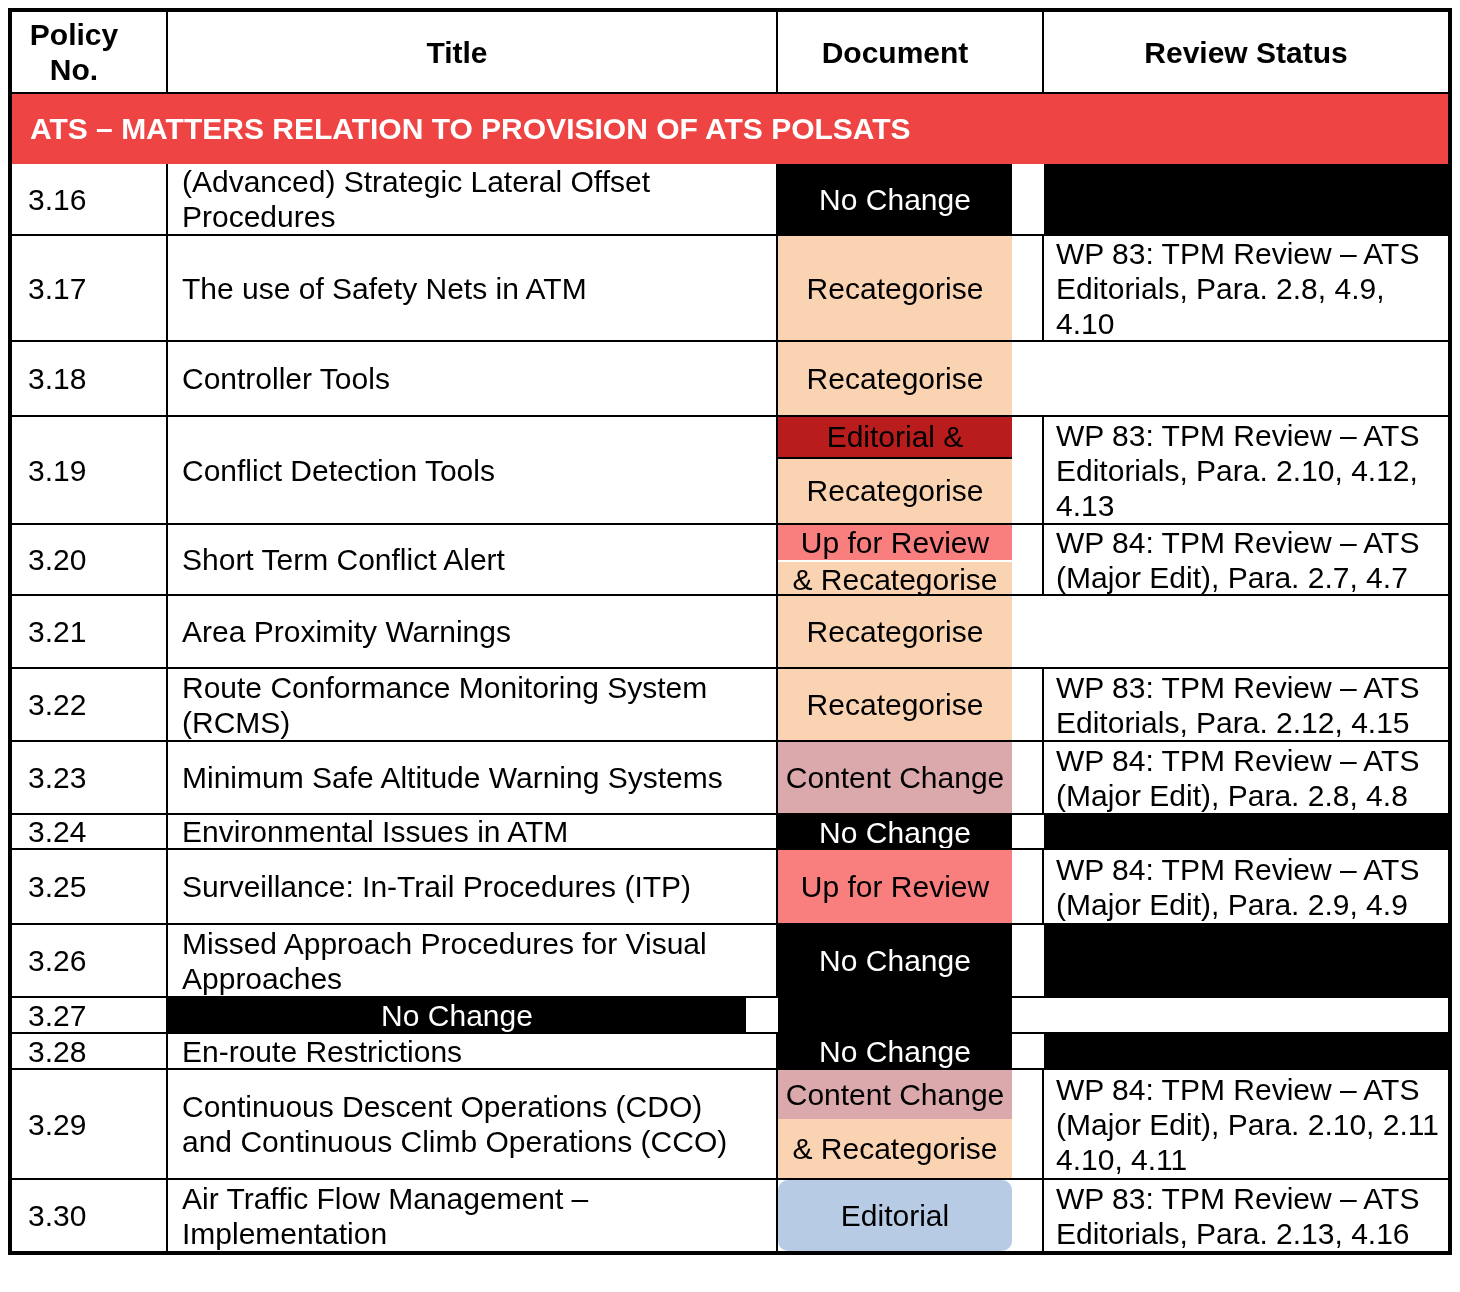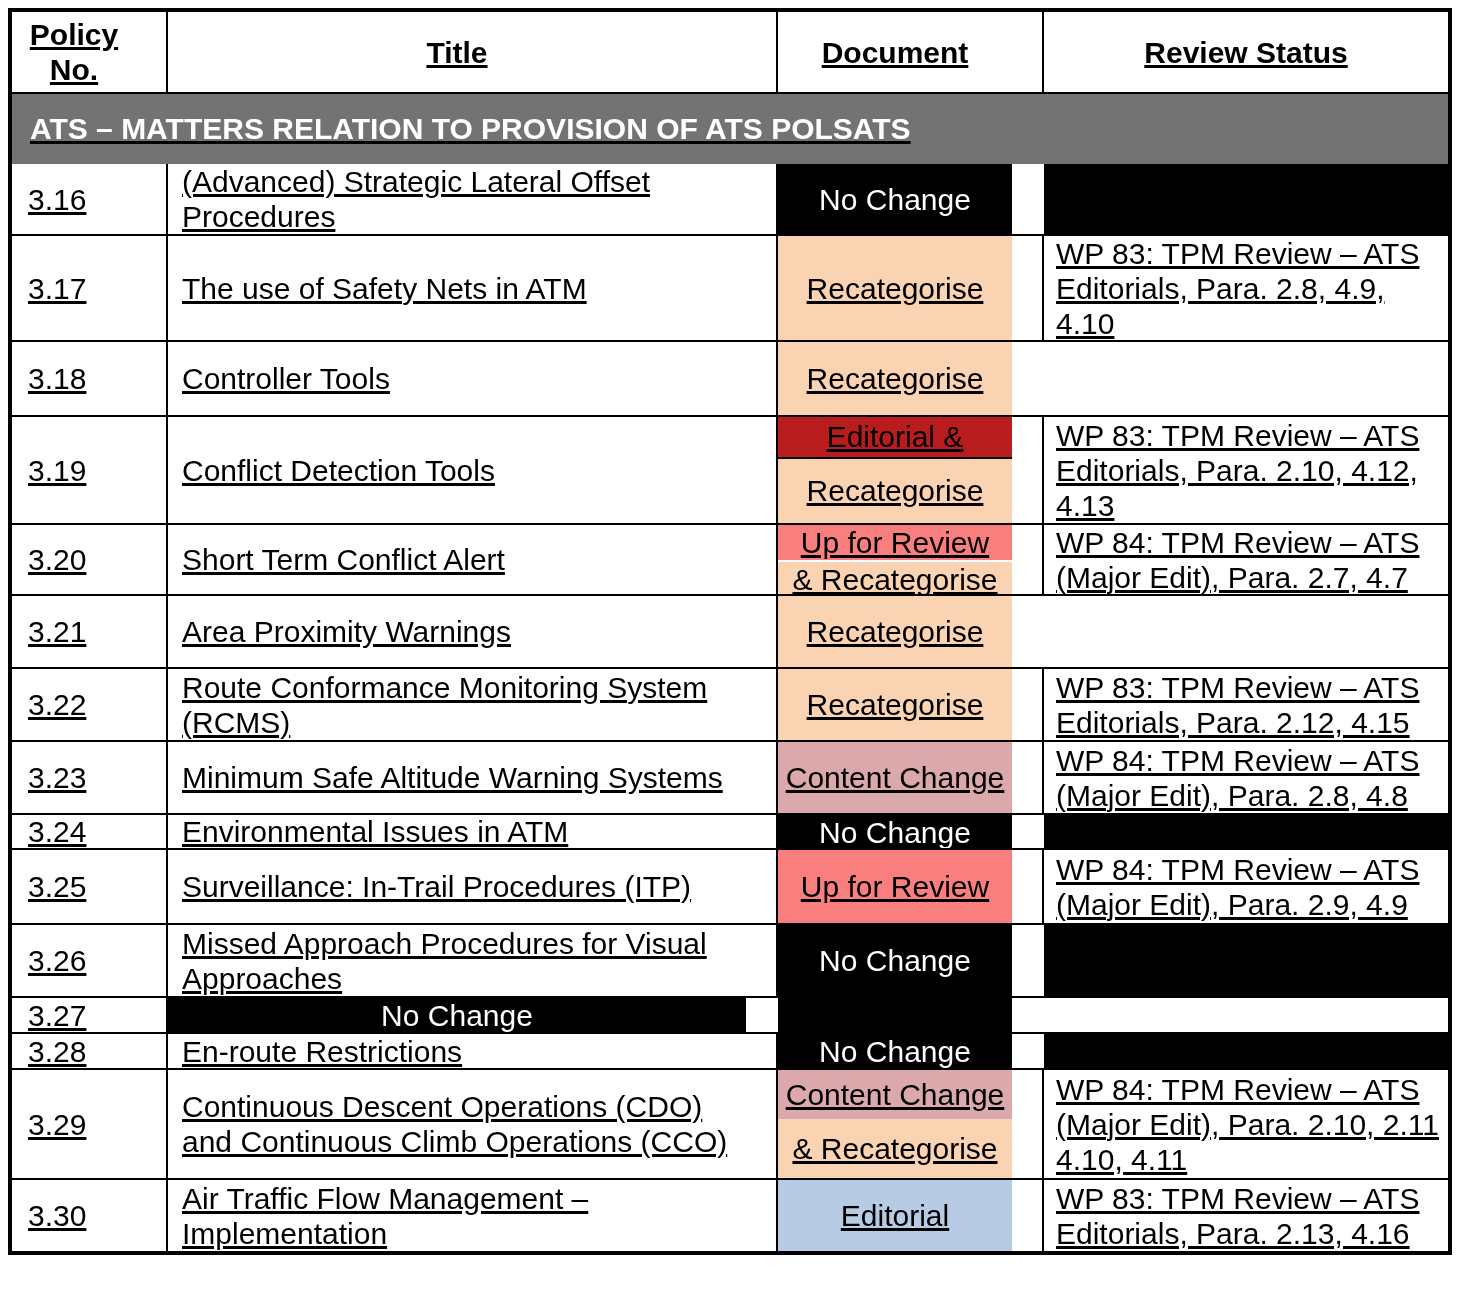--- a/index.html
+++ b/index.html
@@ -1,18 +1,18 @@
 <!DOCTYPE html>
 <html><head>
 <meta charset="utf-8">
 <style>
   html,body { margin:0; padding:0; background:#ffffff; }
   body { font-family:"Liberation Sans", sans-serif; color:#000; }
   .table {
-    width:1444px; margin:8px; border:4px solid #000; box-sizing:border-box;text-decoration:underline;
+    width:1444px; margin:8px; border:4px solid #000; box-sizing:border-box;
   }
   .row {
     display:grid;
     grid-template-columns:124px 610px 266px 436px;
     border-top:2px solid #000;
     box-sizing:border-box;
   }
   .row:first-child { border-top:none; }
   .c {
     display:flex; align-items:center; box-sizing:border-box;
@@ -34,21 +34,21 @@
 </head>
 <body>
 
 <div class="table">
   <div class="row head" style="height:80px;">
     <div class="c">Policy No.</div>
     <div class="c bl">Title</div>
     <div class="c bl">Document</div>
     <div class="c bl">Review Status</div>
   </div>
-  <div class="section" style="height: 72px; background: #737373;">ATS – MATTERS RELATION TO PROVISION OF ATS POLSATS</div>
+  <div class="section" style="height: 72px; background: #ef4444;">ATS – MATTERS RELATION TO PROVISION OF ATS POLSATS</div>
   <div id="rows">
       <div class="row" style="height: 70px;">
         <div class="c no">3.16</div>
         <div class="c bl title">(Advanced) Strategic Lateral Offset Procedures</div>
         <div class="c bl status">
           <div class="part" style="background: rgb(0, 0, 0); color: rgb(255, 255, 255); flex: 1 1 0px;">No Change</div>
         </div>
         <div class="c bl doc black"></div>
       </div>
       <div class="row" style="height: 106px;">
@@ -152,18 +152,18 @@
         <div class="c bl status">
           <div class="part" style="background: rgb(219, 168, 172); flex: 45 1 0px;">Content Change</div>
           <div class="part" style="background: rgb(250, 211, 178); flex: 55 1 0px;">&amp; Recategorise</div>
         </div>
         <div class="c bl doc">WP 84: TPM Review – ATS (Major Edit), Para. 2.10, 2.11 4.10, 4.11</div>
       </div>
       <div class="row" style="height: 73px;">
         <div class="c no">3.30</div>
         <div class="c bl title">Air Traffic Flow Management – Implementation</div>
         <div class="c bl status">
-          <div class="part" style="background: rgb(183, 203, 229); flex: 1 1 0px;">Editorial</div>
+          <div class="part" style="background: rgb(183, 203, 229); flex: 1 1 0px; border-radius: 10px;">Editorial</div>
         </div>
         <div class="c bl doc">WP 83: TPM Review – ATS Editorials, Para. 2.13, 4.16</div>
       </div>
     </div>
 </div>
 
 </body></html>

